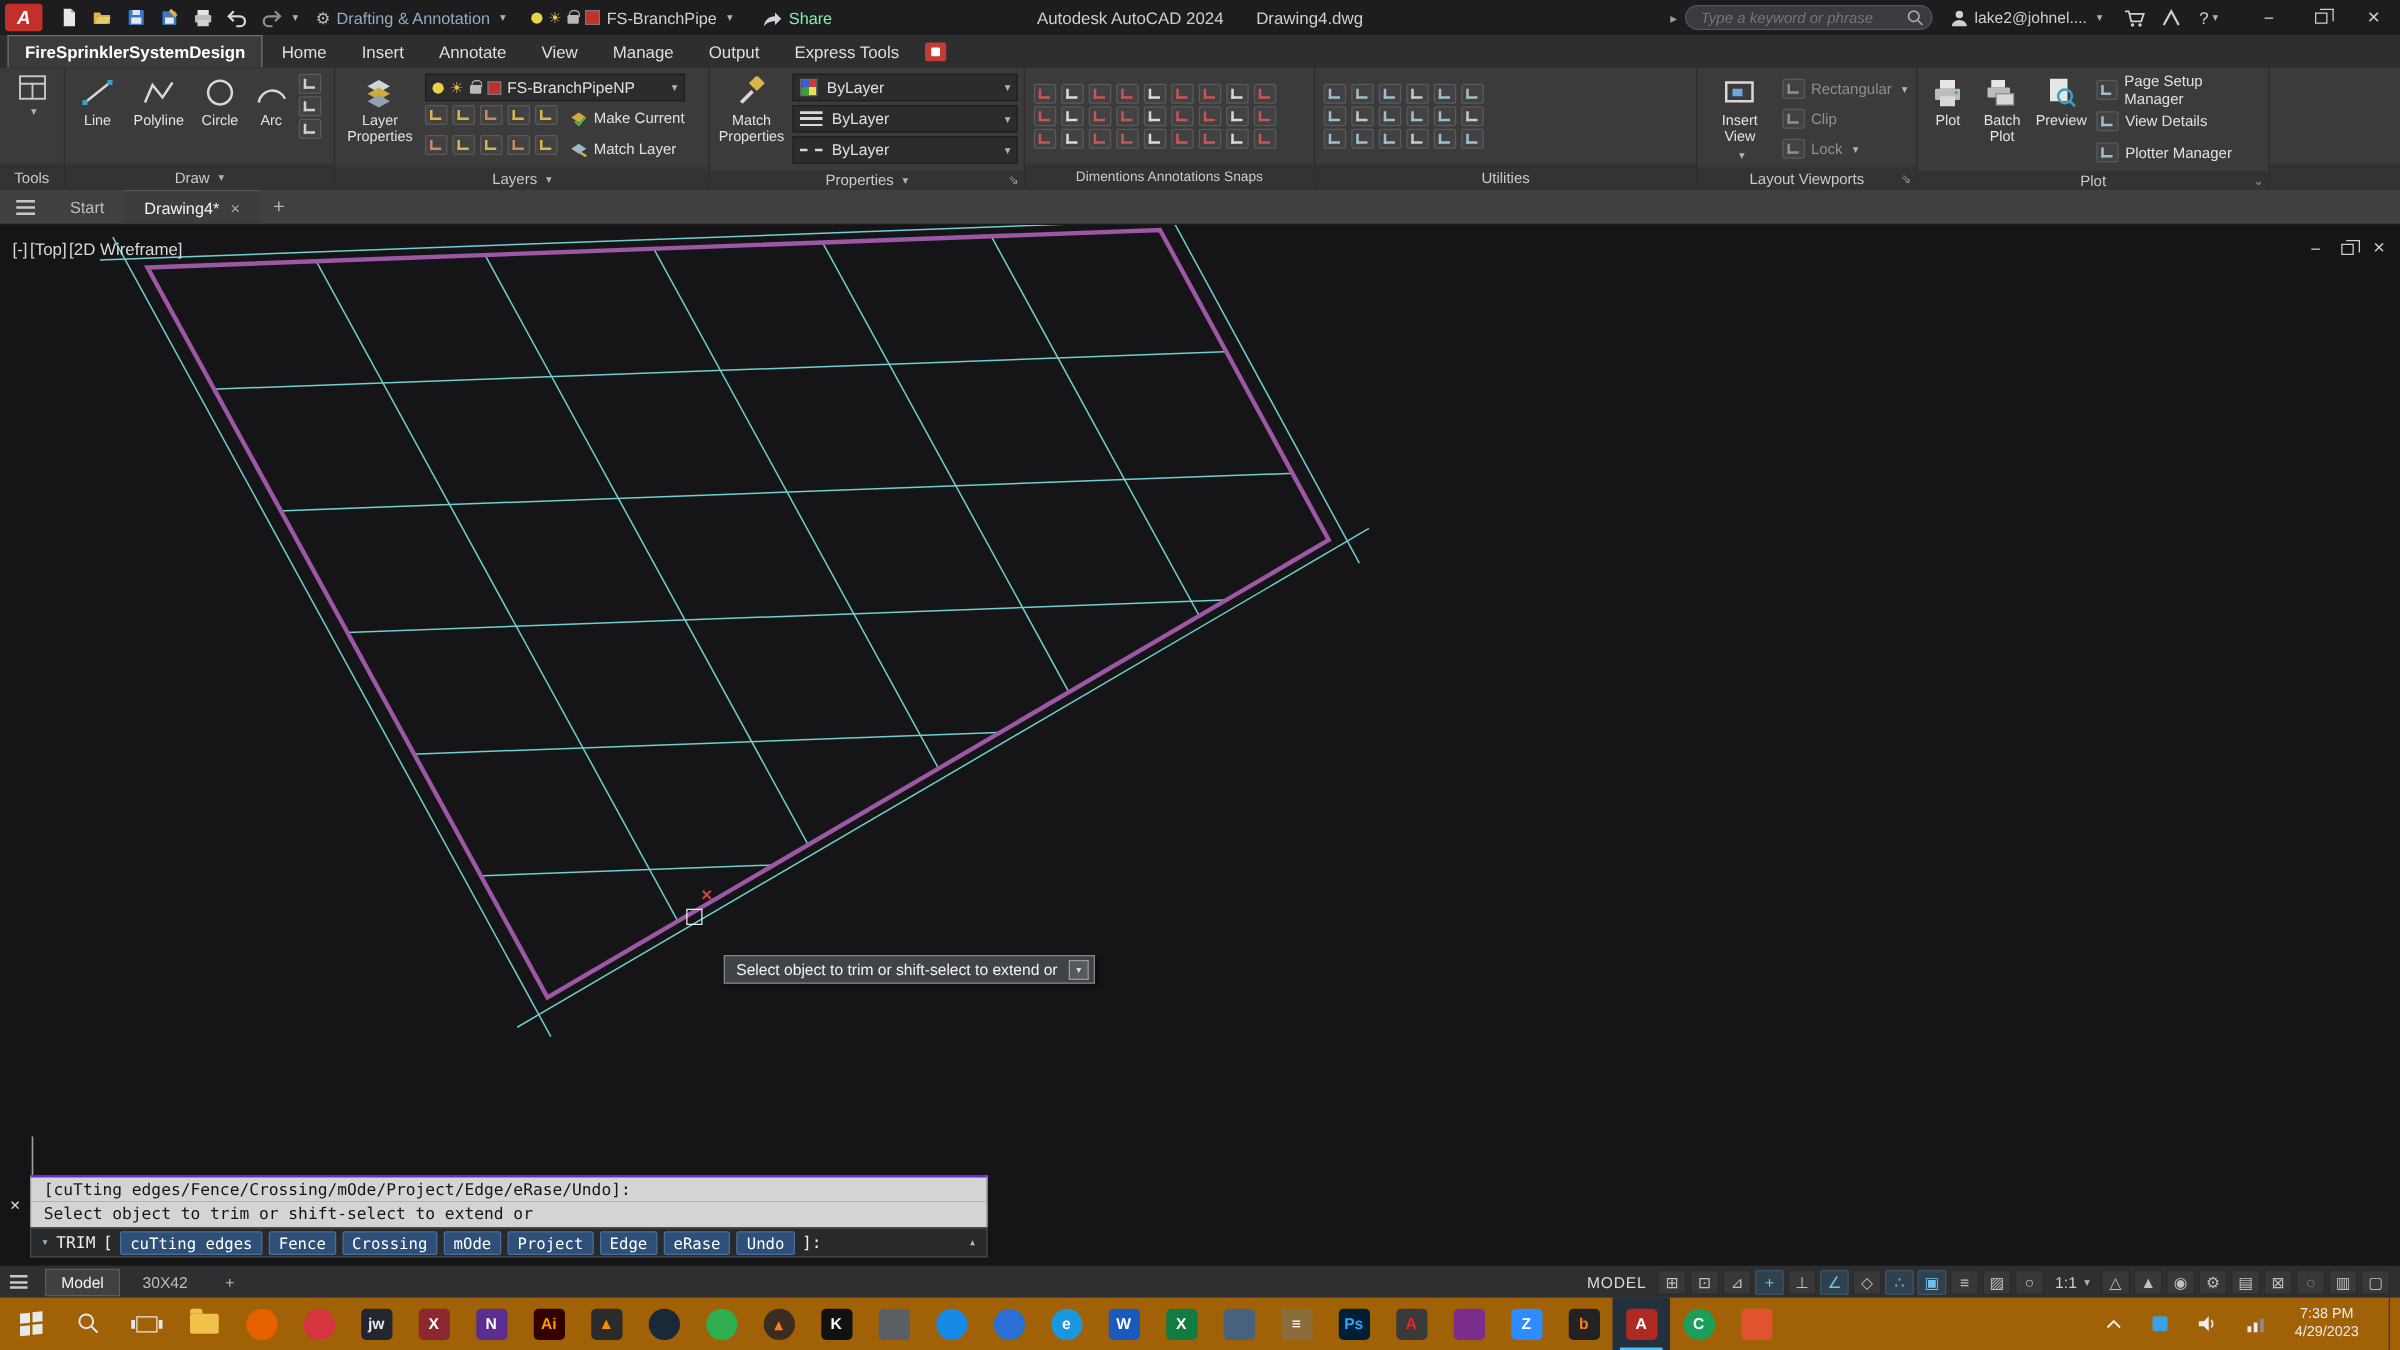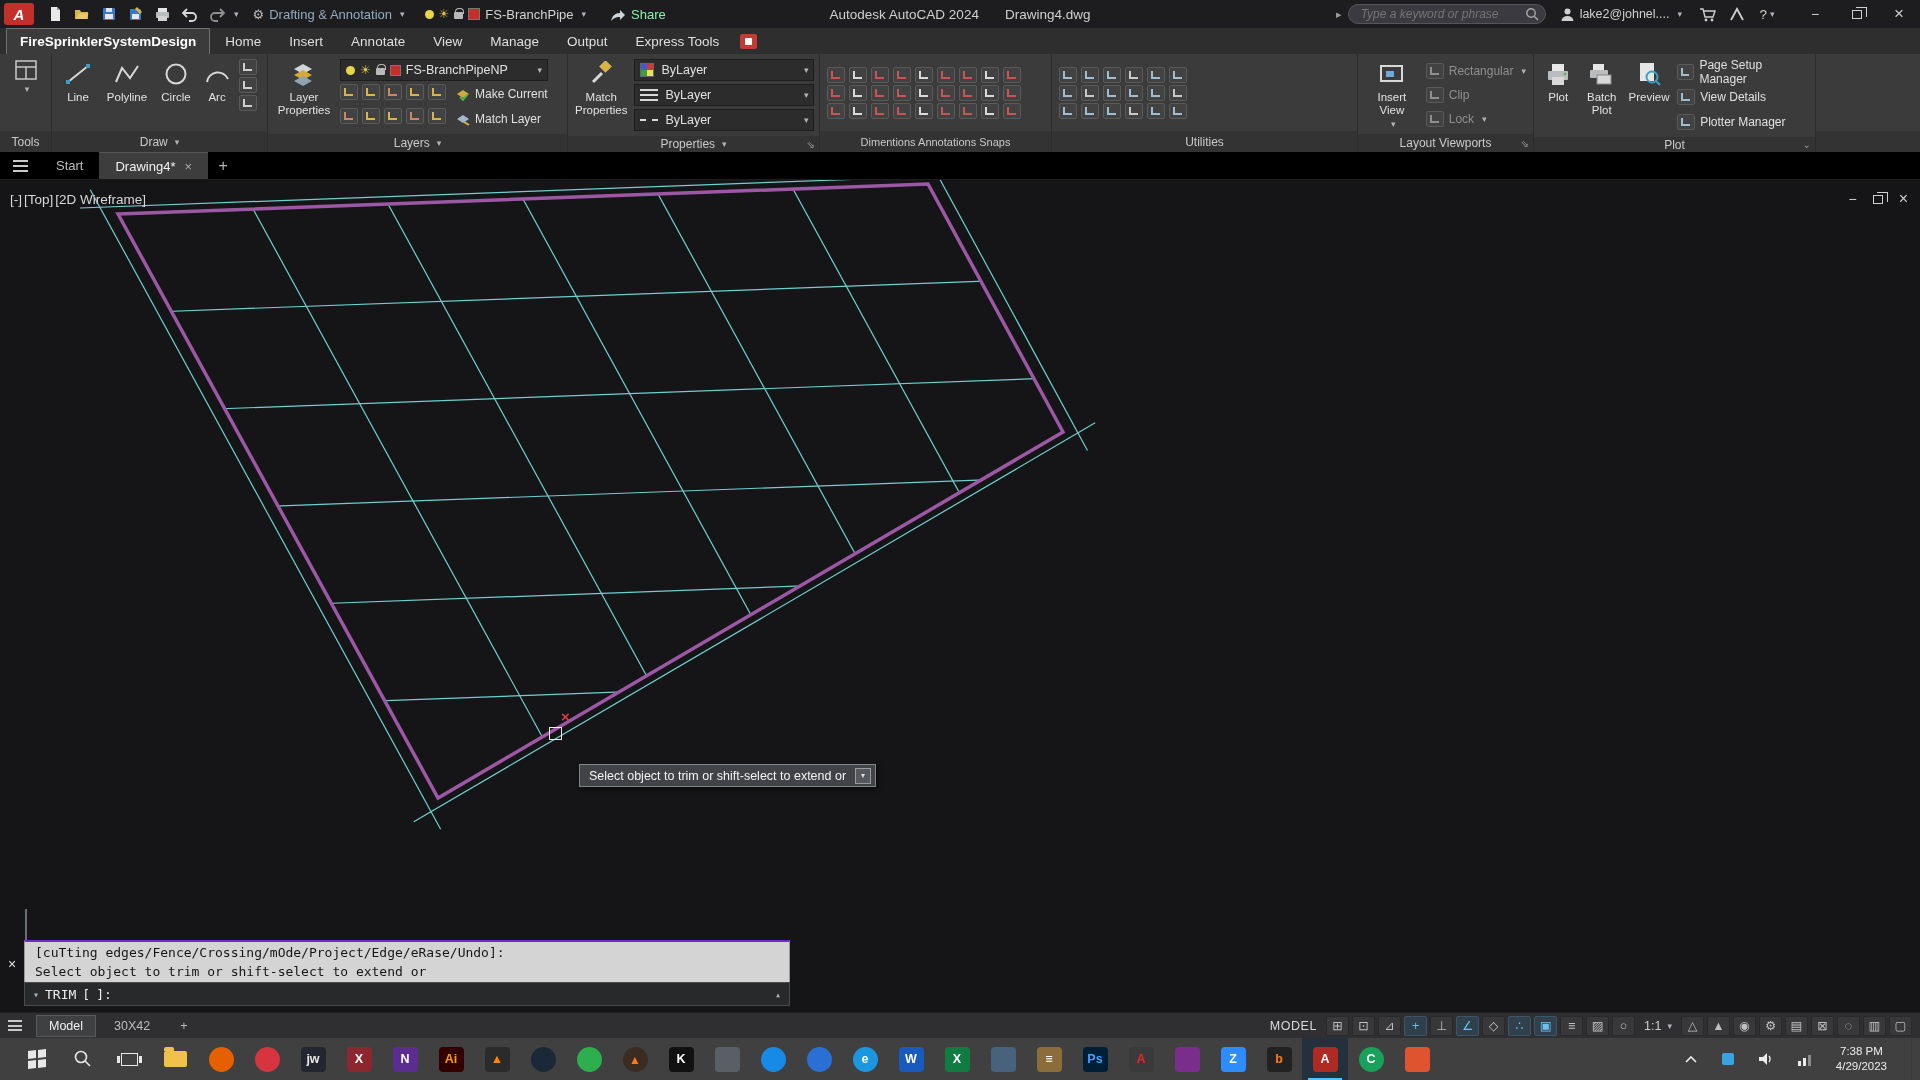--- a/index.html
+++ b/index.html
@@ -73,21 +73,21 @@
   .pfield{width:180px;height:22px;background:#2c2c2c;border:1px solid #1e1e1e;display:flex;align-items:center;gap:7px;
     padding:0 5px;font-size:12.5px;color:#e0e0e0}
   .colorchip{width:14px;height:14px;background:conic-gradient(#cc3b3b 0 25%,#e8e258 0 50%,#3f9c3f 0 75%,#3a5fc8 0);border:1px solid #666}
   .lwchip{width:18px;height:12px;background:repeating-linear-gradient(#d9d9d9 0 2px,transparent 2px 5px)}
   .ltchip{width:18px;height:0;border-top:2px dashed #d9d9d9}
   .stack{display:flex;flex-direction:column;gap:3px}
   .toolsbtn{display:flex;flex-direction:column;align-items:center;gap:3px;width:36px;color:#d6d6d6}
   .filler{flex:1}
 
   
-  .filetabs{top:152px;height:28px;background:#000000;display:flex;align-items:stretch;border-bottom:1px solid #1c1c1c}
+  .filetabs{top:152px;height:28px;background:#404040;display:flex;align-items:stretch;border-bottom:1px solid #1c1c1c}
   .ham{width:40px;display:flex;flex-direction:column;justify-content:center;align-items:center;gap:3px}
   .ham i{display:block;width:15px;height:2px;background:#c9c9c9}
   .ftab{display:flex;align-items:center;padding:0 16px;font-size:13px;color:#bdbdbd;gap:9px}
   .ftab.active{background:#3d3d3d;color:#f2f2f2;border-top:1px solid #555}
   .ftab .x{color:#aaa;font-size:13px}
   .addtab{width:30px;display:flex;align-items:center;justify-content:center;color:#b5b5b5;font-size:16px}
 
   
   .canvas{top:180px;height:832px;background:#151517;position:absolute;overflow:hidden}
   #cad-svg{position:absolute;inset:0}
@@ -117,21 +117,21 @@
   .ltab{padding:3px 12px;color:#bdbdbd}
   .ltab.active{background:#3f4042;border:1px solid #5a5a5a;color:#f0f0f0}
   .sright{margin-left:auto;display:flex;align-items:center;gap:3px}
   .modelbadge{color:#dadada;letter-spacing:.6px;margin-right:6px;font-size:12.5px}
   .sic{width:23px;height:20px;display:flex;align-items:center;justify-content:center;background:#38383a;border:1px solid #2a2a2a;
     border-radius:2px;color:#bfbfbf;font-size:12.5px}
   .sic.on{color:#6cc1f0;background:#31404d;border-color:#3c5568}
   .sscale{display:flex;align-items:center;gap:3px;padding:0 6px;color:#cdcdcd}
 
   
-  .taskbar{top:1038px;height:42px;background:#404040;display:flex;align-items:flex-start;padding-left:14px}
+  .taskbar{top:1038px;height:42px;background:#a16207;display:flex;align-items:flex-start;padding-left:2px}
   #taskbar-apps{display:flex;align-items:center;height:42px}
   .tb-icon{width:46px;height:42px;display:flex;align-items:center;justify-content:center;position:relative}
   .tb-icon.active{background:#24313c}
   .tb-icon.active::after{content:"";position:absolute;left:6px;right:6px;bottom:0;height:2px;background:#4cc2ff}
   .tb-glyph{width:25px;height:25px;display:flex;align-items:center;justify-content:center;font-weight:bold;font-size:12.5px}
   .tb-glyph.square{border-radius:4px}
   .tb-glyph.circle{border-radius:50%}
   .win-logo{display:grid;grid-template-columns:8px 8px;grid-template-rows:8px 8px;gap:2px;transform:skewY(-6deg)}
   .win-logo span{background:#e8e8e8}
   .tview{width:17px;height:13px;border:1.5px solid #e8e8e8;position:relative}
@@ -663,20 +663,30 @@
 
   <span class="cmdclose">×</span>
 
   <div class="cmdwin">
     <div class="cmdhist">[cuTting edges/Fence/Crossing/mOde/Project/Edge/eRase/Undo]:</div>
     <div class="cmdhist">Select object to trim or shift-select to extend or</div>
     <div class="cmdline">
       <span class="ccaret">▾</span>
       <span>TRIM</span>
       <span>[</span>
+      <span id="cmd-chips" style="display:flex;gap:5px">
+          <span class="chip">cuTting edges</span>
+          <span class="chip">Fence</span>
+          <span class="chip">Crossing</span>
+          <span class="chip">mOde</span>
+          <span class="chip">Project</span>
+          <span class="chip">Edge</span>
+          <span class="chip">eRase</span>
+          <span class="chip">Undo</span>
+        </span>
       <span>]:</span>
       <span class="cmd-up">▴</span>
     </div>
   </div>
 </div>
 
 <div class="row statusbar">
   <div class="sham">
       <i></i>
       <i></i>

